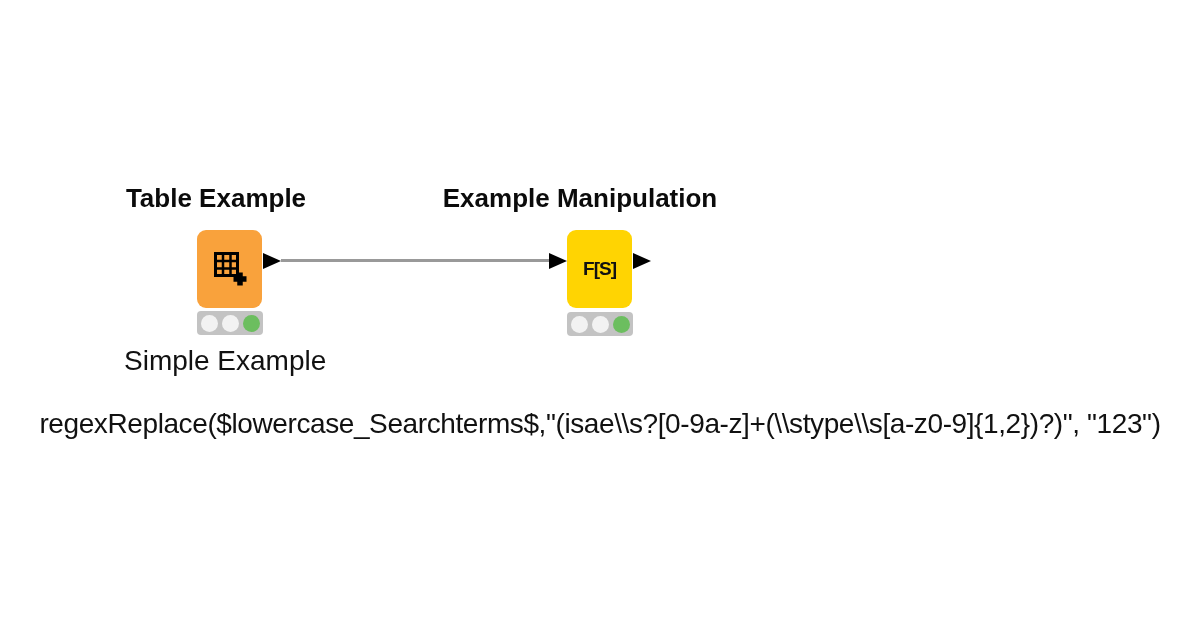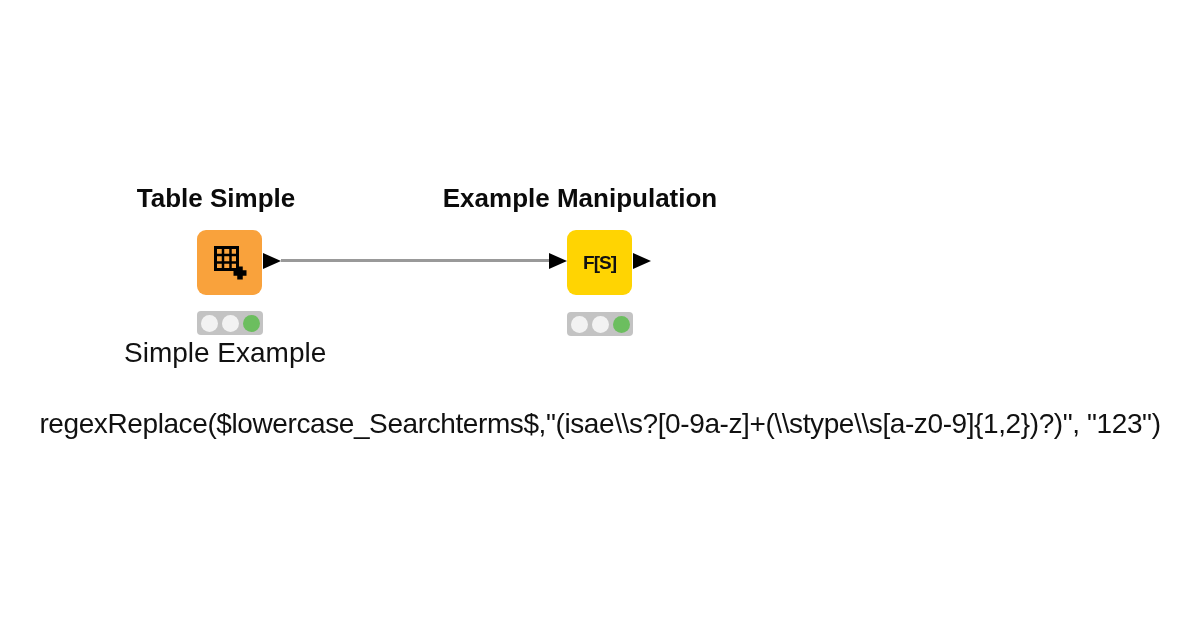--- a/index.html
+++ b/index.html
@@ -10,21 +10,21 @@
 
   .node-title {
     position: absolute; width: 300px; text-align: center;
     font-size: 26px; font-weight: 700; color: #0b0b0b; line-height: 28px;
     white-space: nowrap;
   }
   .node-title.t1 { left: 66px;  top: 184px; }
   .node-title.t2 { left: 430px; top: 184px; }
 
   .node-body {
-    position: absolute; width: 65px; height: 65px; border-radius: 9px;
+    position: absolute; width: 65px; height: 78px; border-radius: 9px;
     display: flex; align-items: center; justify-content: center;
   }
   .node-body.n1 { left: 197px; top: 230px; }
   .node-body.n2 { left: 567px; top: 230px; }
 
   .fs-glyph {
     font-size: 19px; font-weight: 700; color: #111; letter-spacing: -1px;
     font-family: "Liberation Sans", sans-serif;
   }
 
@@ -41,38 +41,38 @@
 
   .traffic-light {
     position: absolute; width: 66px; height: 24px; border-radius: 4px;
     background: #c3c3c3; display: flex; align-items: center; justify-content: center; gap: 4px;
   }
   .traffic-light.s1 { left: 197px; top: 311px; }
   .traffic-light.s2 { left: 567px; top: 312px; }
   .light { width: 17px; height: 17px; border-radius: 50%; }
 
   .node-annotation {
-    position: absolute; left: 124px; top: 337px;
+    position: absolute; left: 124px; top: 345px;
     font-size: 28px; color: #111; white-space: nowrap;
   }
 
   .expression {
     position: absolute; left: 0; top: 408px; width: 1200px;
     text-align: center; font-size: 28px; letter-spacing: -0.4px;
     color: #111; white-space: nowrap;
   }
 
   .table-icon-svg { display: block; }
 </style>
 </head>
 <body>
 
 <div class="canvas">
 
-  <div class="node-title t1">Table Simple</div>
+  <div class="node-title t1">Table Example</div>
 
   <div class="node-title t2">Example Manipulation</div>
 
   <div class="node-body n1" style="background-color: rgb(249, 162, 60);">
     <span>
       <svg class="table-icon-svg" width="36" height="36" viewBox="0 0 36 36">
         <rect x="3.5" y="2.5" width="22" height="22" fill="none" stroke="#000" stroke-width="3"></rect>
         <line x1="11" y1="2.5" x2="11" y2="24.5" stroke="#000" stroke-width="2.5"></line>
         <line x1="18.5" y1="2.5" x2="18.5" y2="24.5" stroke="#000" stroke-width="2.5"></line>
         <line x1="3.5" y1="10" x2="25.5" y2="10" stroke="#000" stroke-width="2.5"></line>

